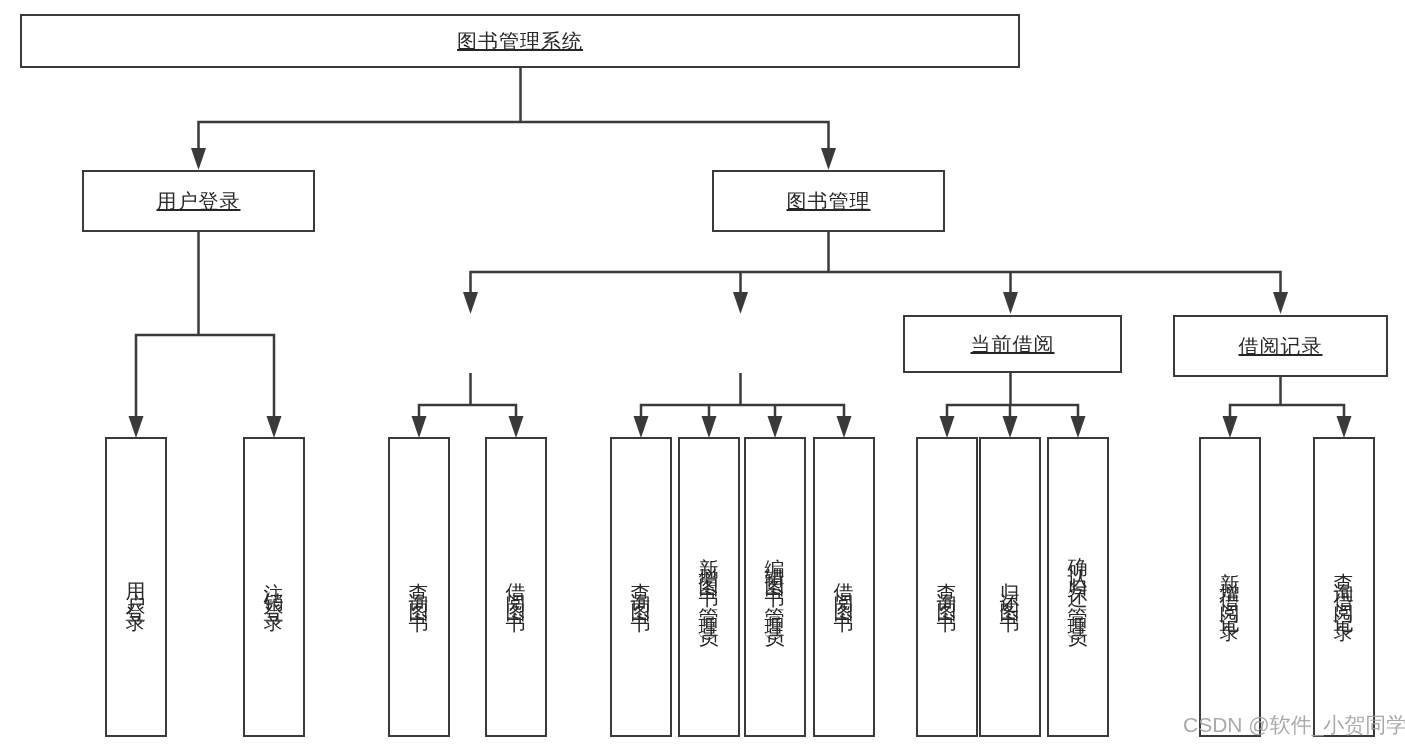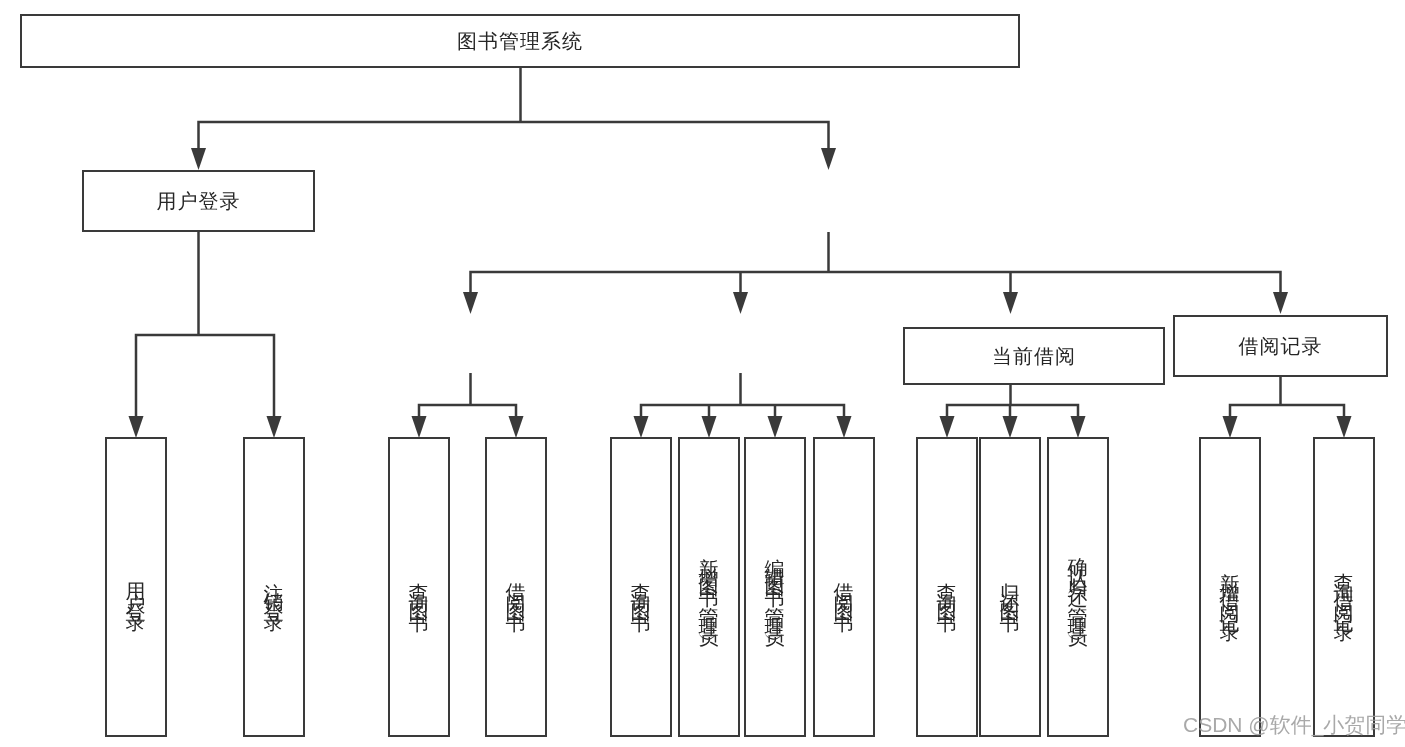--- a/index.html
+++ b/index.html
@@ -20,20 +20,21 @@
     position: absolute;
     box-sizing: border-box;
     background: #ffffff;
     border: 2.5px solid #3a3a3a;
     display: flex;
     align-items: center;
     justify-content: center;
     color: #262626;
     font-size: 20px;
     letter-spacing: 1px;
+    text-decoration: underline;
   }
   .leaf {
     position: absolute;
     box-sizing: border-box;
     background: #ffffff;
     border: 2.5px solid #3a3a3a;
     width: 62px;
     height: 300px;
     top: 437px;
     display: flex;
@@ -121,22 +122,25 @@
     </g>
   </svg>
 
   <div class="node" style="left:20px;top:14px;width:1000px;height:54px">
     <span>图书管理系统</span>
   </div>
 
   <div class="node" style="left:82px;top:170px;width:233px;height:62px">
     <span>用户登录</span>
   </div>
+  <div class="node" style="left:712px;top:170px;width:233px;height:62px">
+    <span>图书管理</span>
+  </div>
 
-  <div class="node" style="left:903px;top:327px;width:262px;height:58px">
+  <div class="node" style="left:903px;top:315px;width:219px;height:58px">
     <span>当前借阅</span>
   </div>
   <div class="node" style="left:1173px;top:315px;width:215px;height:62px">
     <span>借阅记录</span>
   </div>
 
   <div class="leaf" style="left:105px">
     <span>用户登录</span>
   </div>
   <div class="leaf" style="left:243px">

